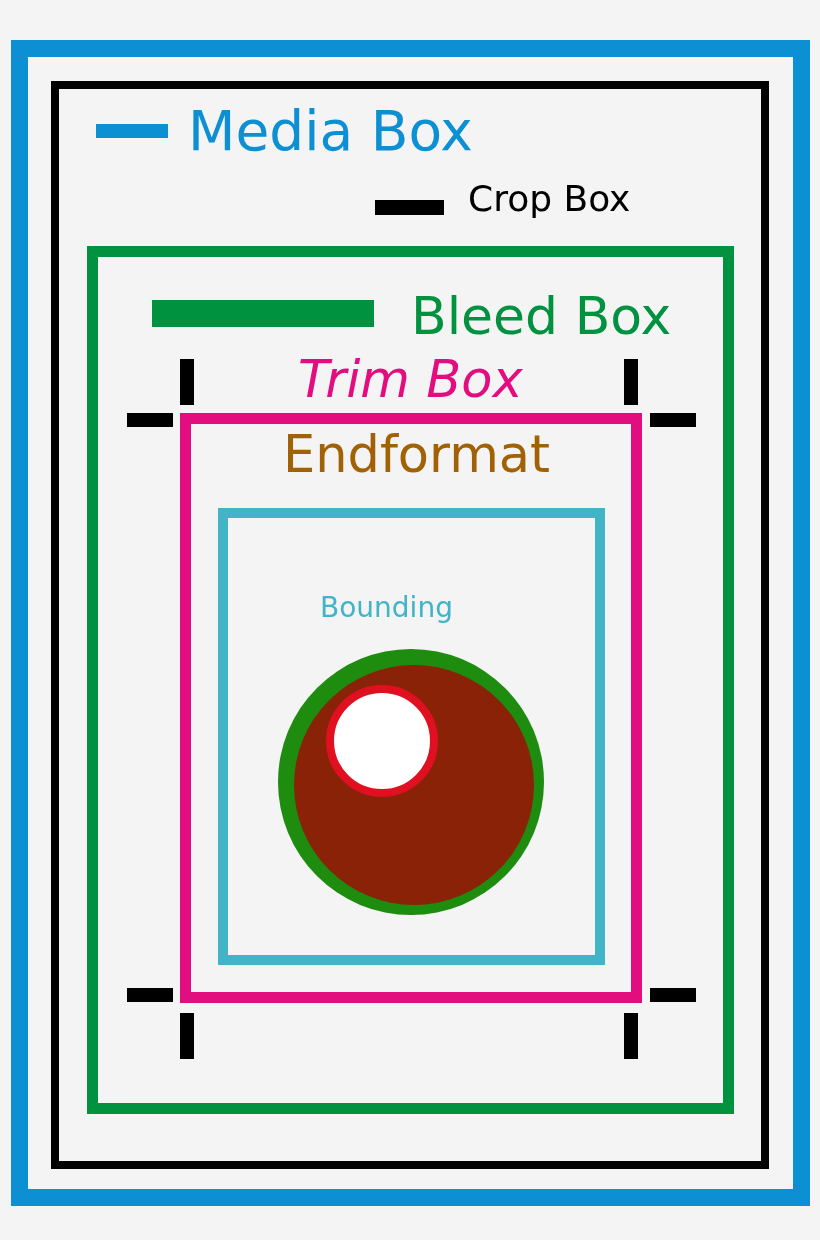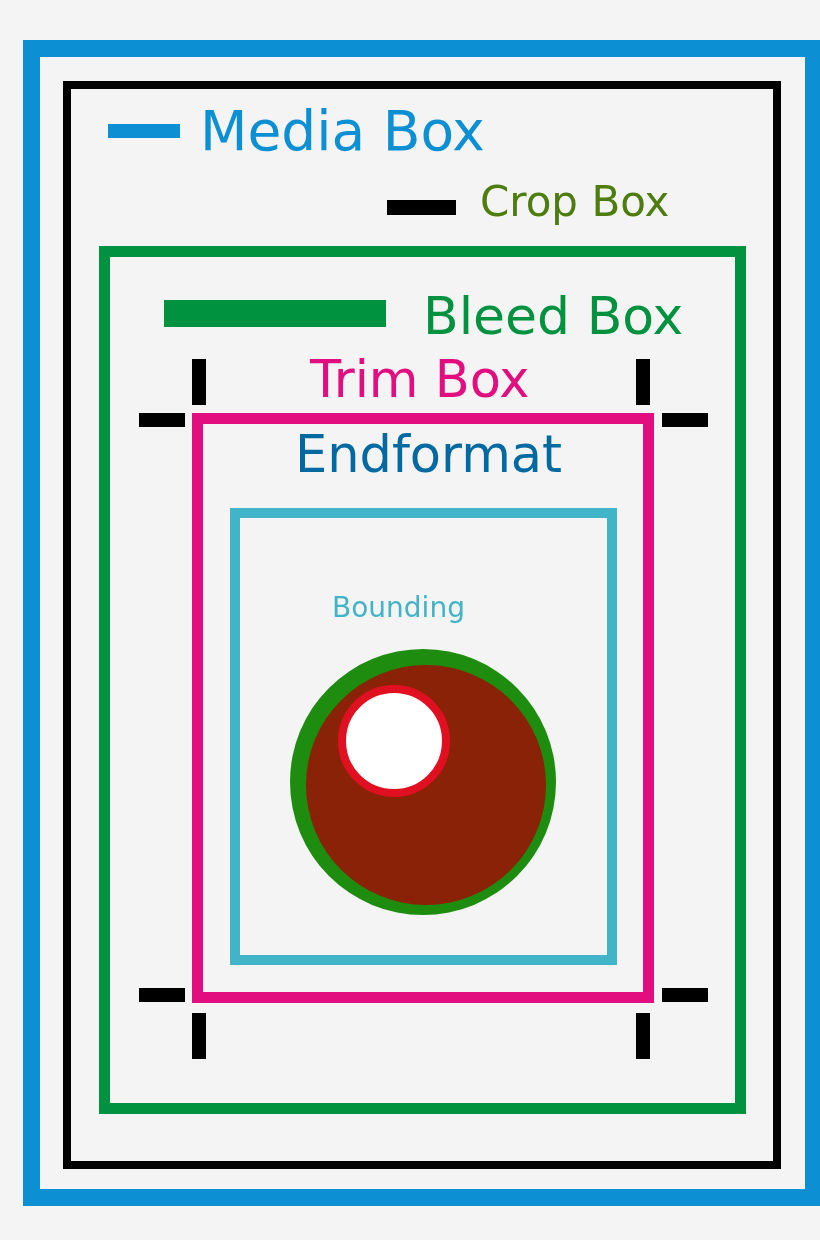--- a/index.html
+++ b/index.html
@@ -11,21 +11,20 @@
     width: 820px;
     height: 1240px;
     font-family: "DejaVu Sans", "Liberation Sans", sans-serif;
     overflow: hidden;
   }
   #stage {
     position: relative;
     width: 696px;
     height: 1240px;
     background: #f4f4f4;
-    margin-left: 12px;
   }
 
   
   .box {
     position: absolute;
     box-sizing: border-box;
     background: transparent;
   }
 
   .media-box {
@@ -105,40 +104,41 @@
   }
   .label-media {
     left: 188px;
     top: 104px;
     font-size: 55px;
     color: #0d8fd4;
   }
   .label-crop {
     left: 468px;
     top: 181px;
-    font-size: 42px;
-    color: #4d7c0f;
+    font-size: 36px;
+    color: #000000;
   }
   .label-bleed {
     left: 411px;
     top: 290px;
     font-size: 52px;
     color: #00923f;
   }
   .label-trim {
     left: 298px;
     top: 354px;
     font-size: 51px;
     color: #e20d7e;
+    font-style: italic;
   }
   .label-endformat {
     left: 283px;
     top: 429px;
     font-size: 51px;
-    color: #0369a1;
+    color: #a16207;
   }
   .label-artbox {
     left: 311px;
     top: 541px;
     font-size: 47px;
     color: #41b4c8;
   }
   .label-bounding {
     left: 320px;
     top: 594px;

